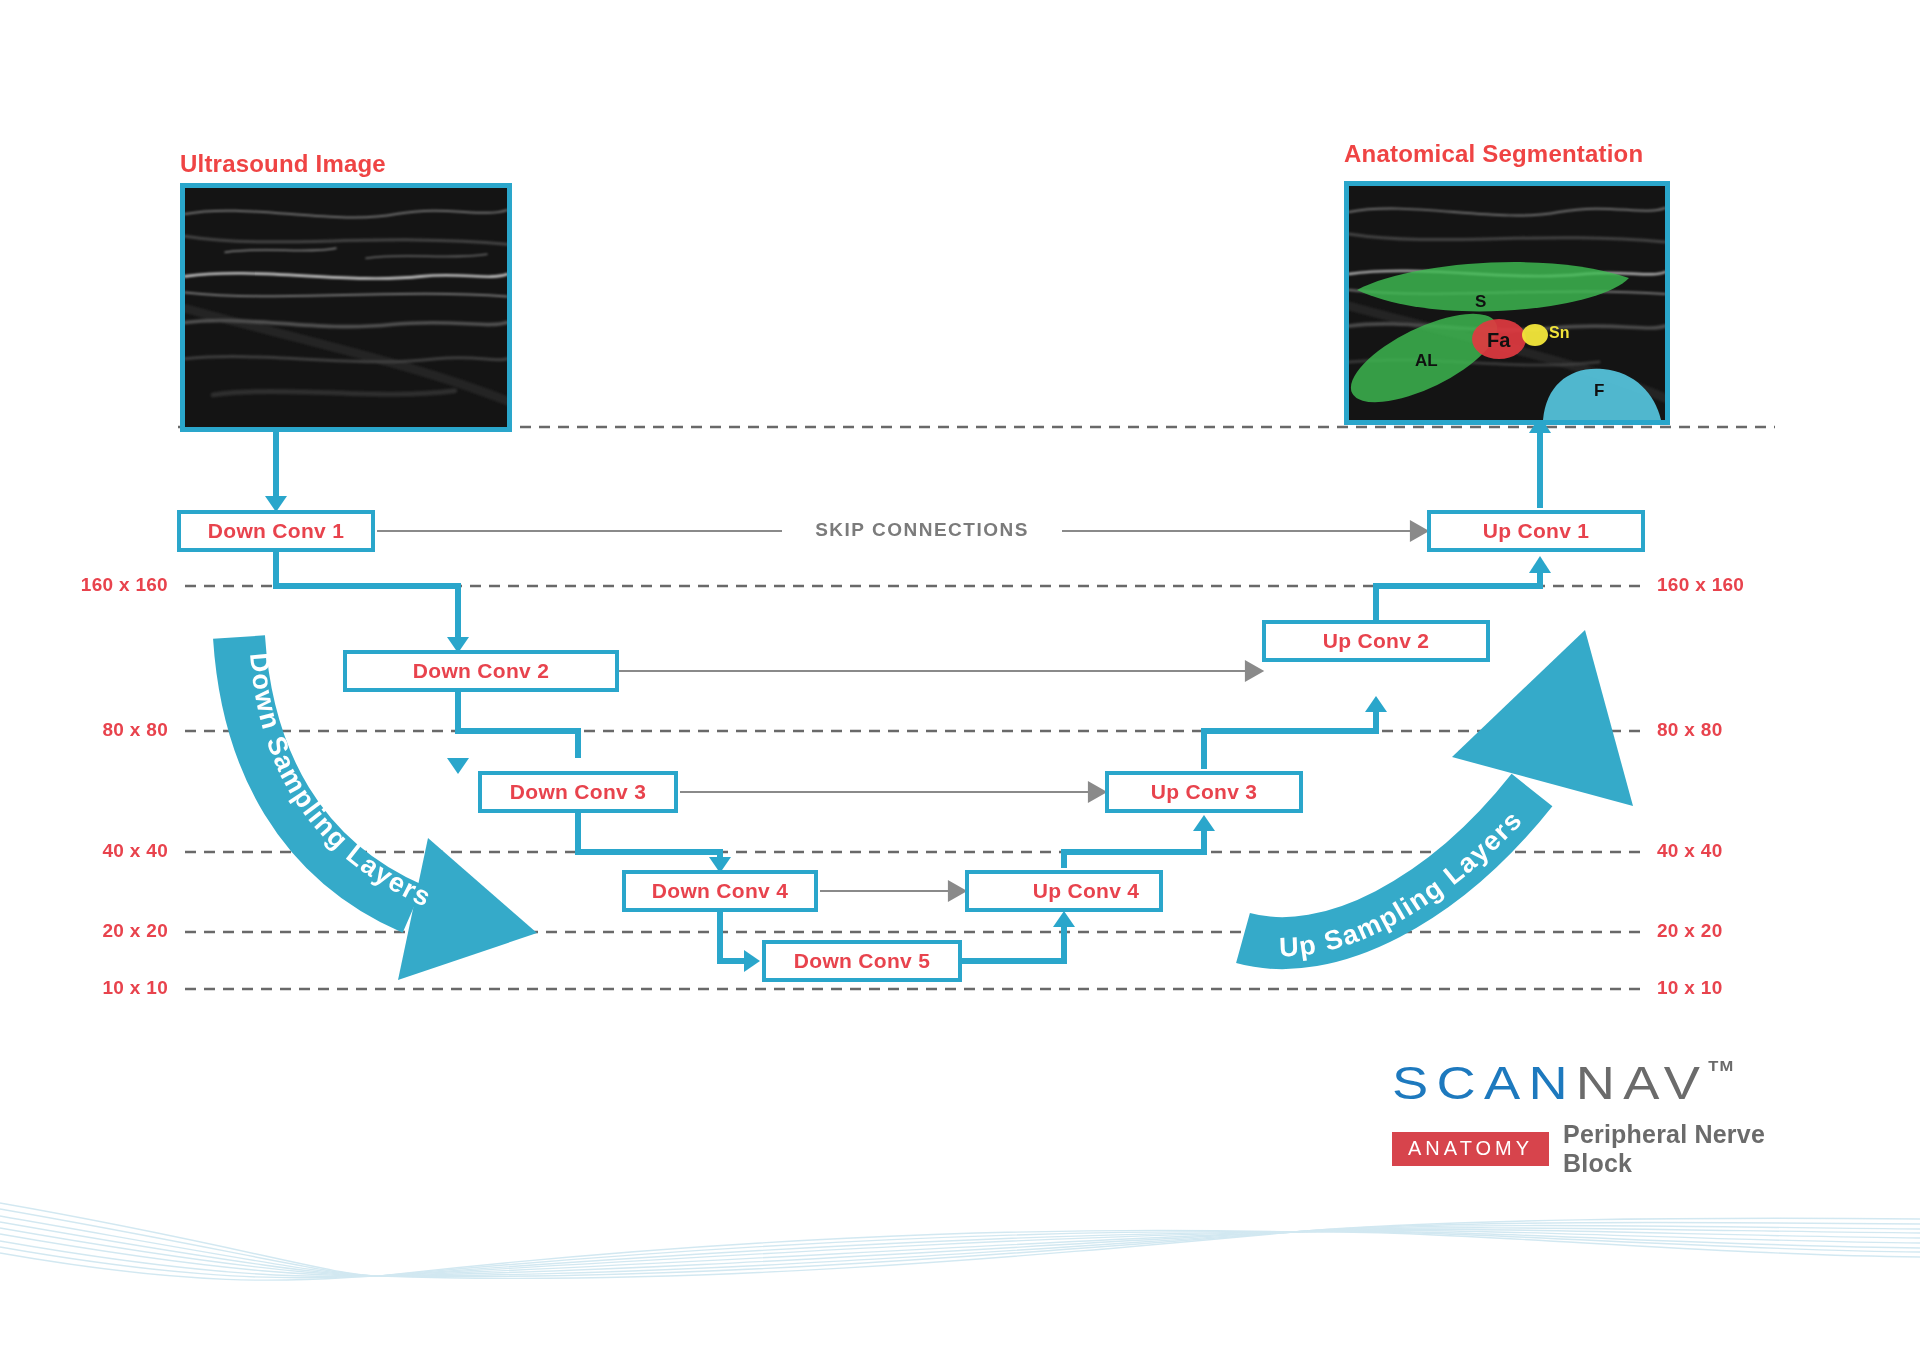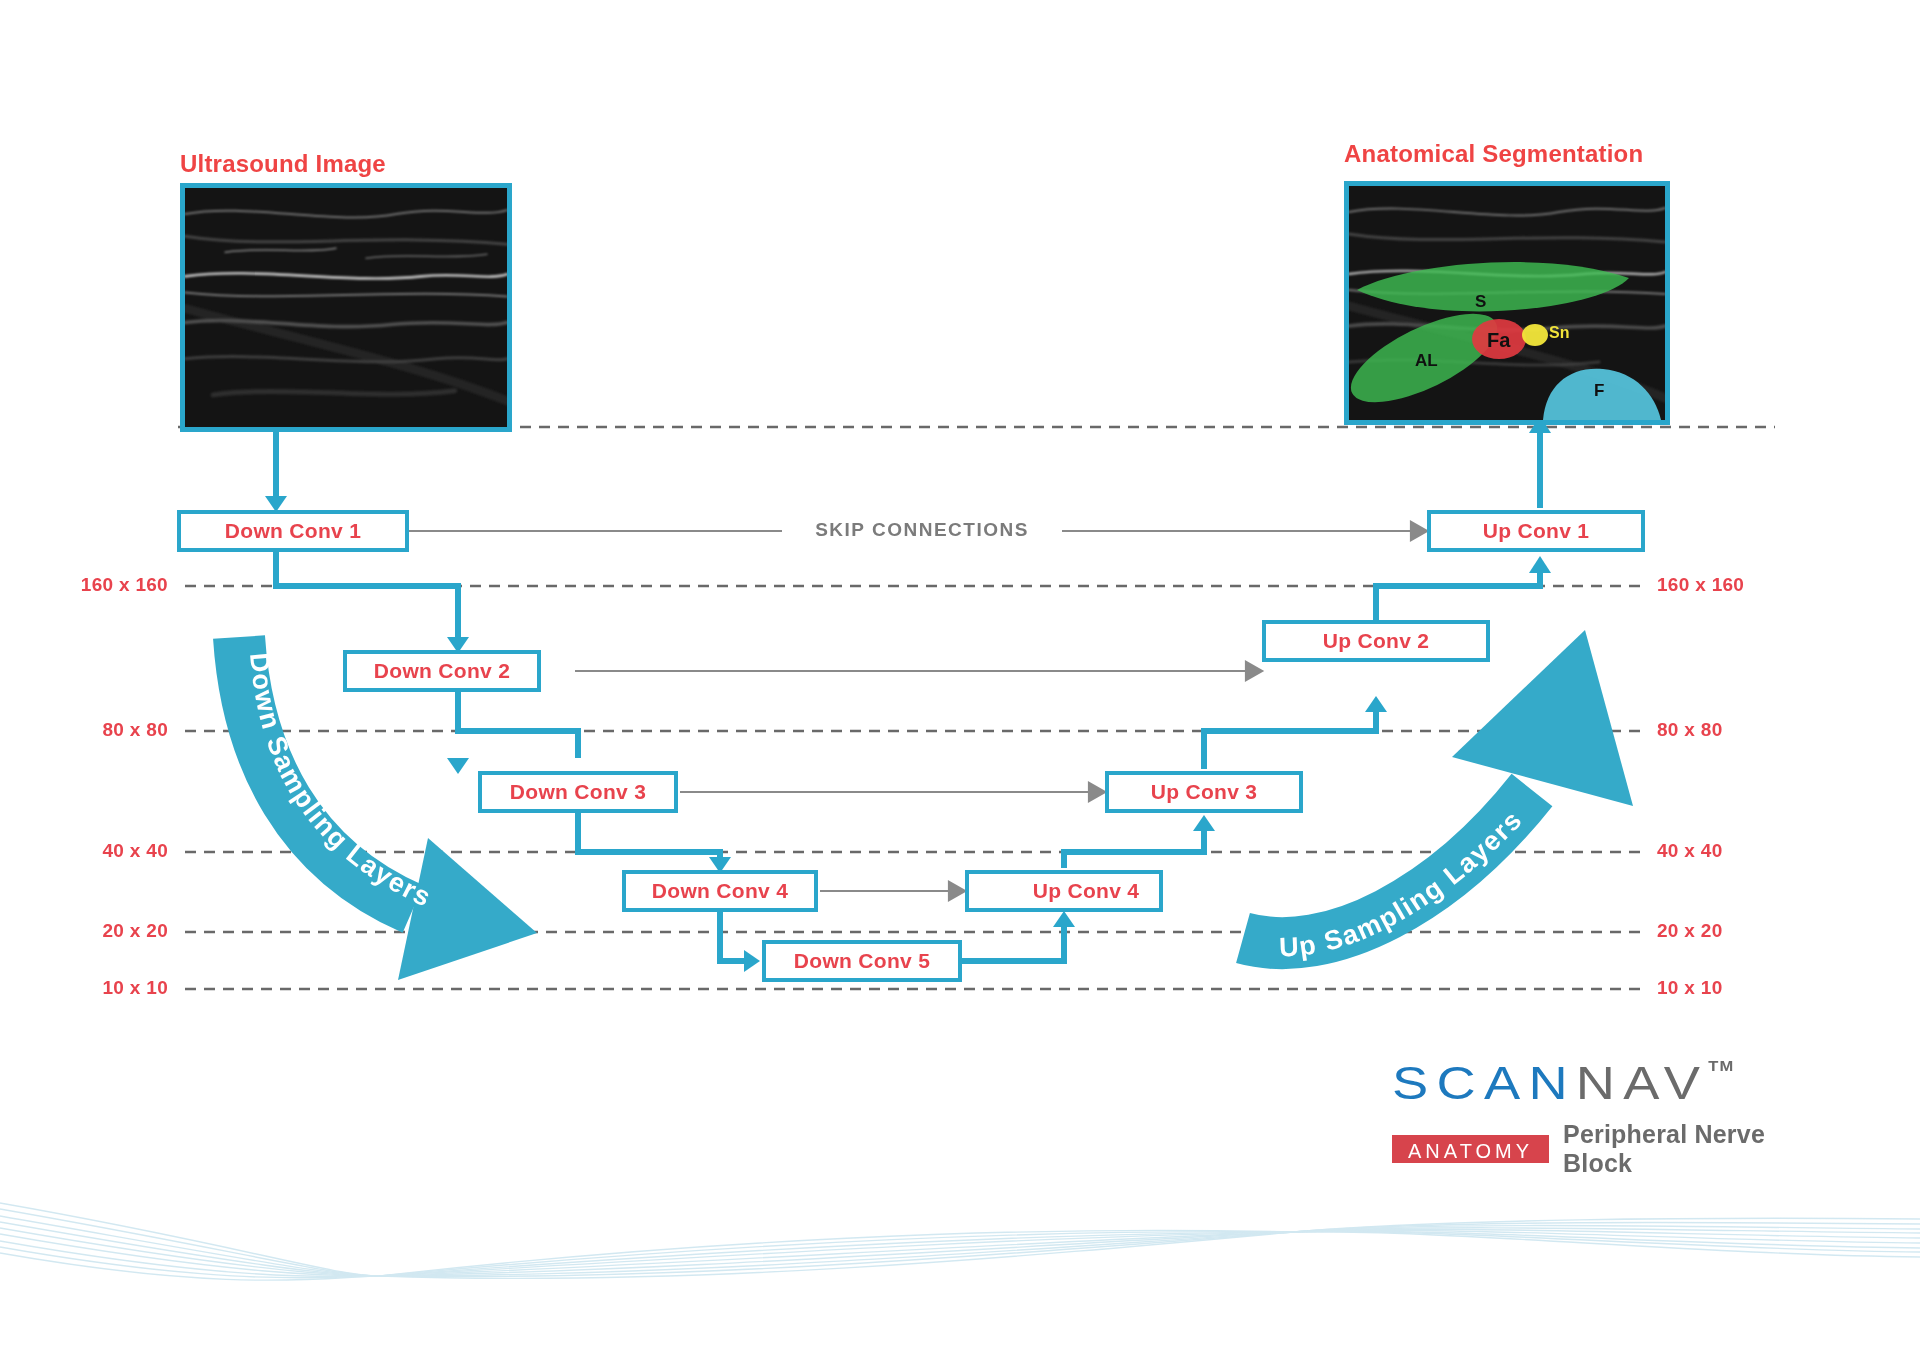--- a/index.html
+++ b/index.html
@@ -42,21 +42,21 @@
     display:flex;align-items:flex-start;
     transform:scaleX(1.18);transform-origin:left top;
   }
   .logo-main{font-size:46px;font-weight:500;letter-spacing:7px;line-height:1;}
   .logo-blue{color:#1D79BE;}
   .logo-gray{color:#6B6B6B;}
   .logo-tm{font-size:14px;color:#6B6B6B;font-weight:700;margin-top:-2px;letter-spacing:1px;}
   .logo-row2{display:flex;align-items:center;gap:14px;margin-top:14px;}
   .anatomy-tag{
     background:#D7444C;color:#ffffff;font-size:20px;letter-spacing:4px;
-    padding:5px 16px 0 16px;font-weight:400;
+    padding:5px 16px 6px 16px;font-weight:400;
   }
   .tagline{color:#6B6B6B;font-size:25px;font-weight:700;letter-spacing:.2px;}
 </style>
 </head>
 <body>
 
 <div class="canvas">
 
   <svg class="layer" width="1920" height="1358" viewBox="0 0 1920 1358">
 
@@ -188,22 +188,22 @@
         <path d="M194,234 C197,198 222,180 254,183 C286,186 306,208 312,234 Z" fill="#56C6DE" fill-opacity="0.92"></path>
       </g>
     </svg>
     <span class="seg-label" style="left:126px;top:106px;">S</span>
     <span class="seg-label" style="left:138px;top:143px;font-size:20px;">Fa</span>
     <span class="seg-label" style="left:200px;top:138px;font-size:16px;color:#F0E23A;">Sn</span>
     <span class="seg-label" style="left:66px;top:165px;">AL</span>
     <span class="seg-label" style="left:245px;top:195px;">F</span>
   </div>
 
-  <div class="conv-box" style="left:177px;top:510px;width:232px;">Down Conv 1</div>
-  <div class="conv-box" style="left:343px;top:650px;width:198px;">Down Conv 2</div>
+  <div class="conv-box" style="left:177px;top:510px;width:198px;">Down Conv 1</div>
+  <div class="conv-box" style="left:343px;top:650px;width:276px;">Down Conv 2</div>
   <div class="conv-box" style="left:478px;top:771px;width:200px;">Down Conv 3</div>
   <div class="conv-box" style="left:622px;top:870px;width:196px;">Down Conv 4</div>
   <div class="conv-box" style="left:762px;top:940px;width:200px;">Down Conv 5</div>
 
   <div class="conv-box" style="left:1427px;top:510px;width:218px;">Up Conv 1</div>
   <div class="conv-box" style="left:1262px;top:620px;width:228px;">Up Conv 2</div>
   <div class="conv-box" style="left:1105px;top:771px;width:198px;">Up Conv 3</div>
   <div class="conv-box" style="left:965px;top:870px;width:198px;padding-left:44px;">Up Conv 4</div>
 
   <div class="skip-label">SKIP CONNECTIONS</div>

